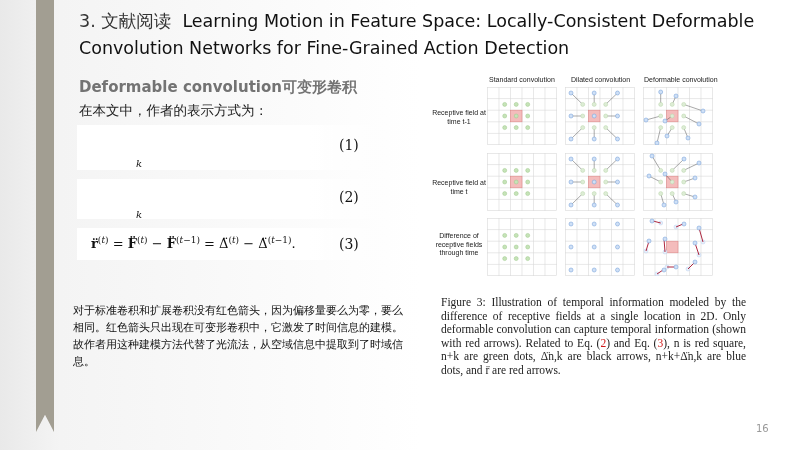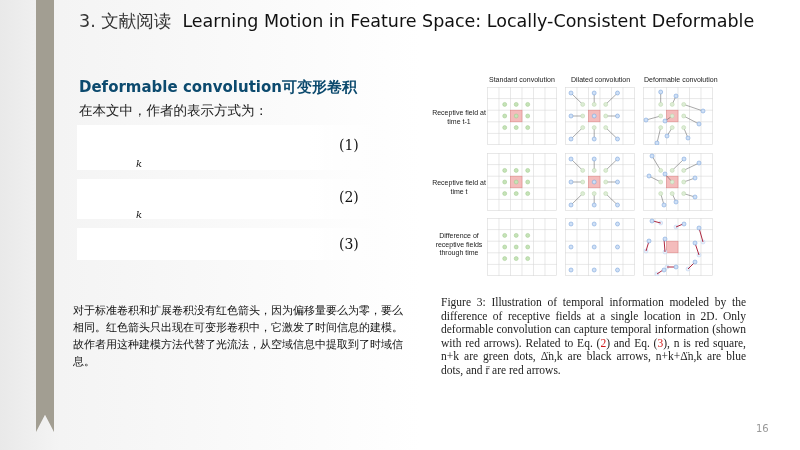--- a/index.html
+++ b/index.html
@@ -13,21 +13,21 @@
     background:#a29e92;
     clip-path: polygon(0 0, 100% 0, 100% 100%, 50% 96%, 0 100%);
     box-shadow: 2px 0 4px rgba(0,0,0,0.15);
   }
   .title {
     position:absolute; left:79px; top:8px; width:710px;
     font-family:"DejaVu Sans", sans-serif; font-weight:normal; font-size:17.5px; line-height:27px; color:#111;
   }
   .title .sec { color:#333; }
   .subhead {
-    position:absolute; left:79px; top:78px; font-size:15px; font-weight:bold; color:#0c4a6e;
+    position:absolute; left:79px; top:78px; font-size:15px; font-weight:bold; color:#737373;
   }
   .intro { position:absolute; left:79px; top:102px; font-size:13.5px; color:#222; }
   .eqbox {
     position:absolute; left:77px; width:330px;
     background: linear-gradient(90deg, #ffffff 0%, #ffffff 70%, rgba(255,255,255,0) 100%);
     font-family:"DejaVu Serif", serif; font-size:14px; color:#111;
   }
   .eqbox .expr { position:absolute; left:12px; top:12px; white-space:nowrap; }
   .eqbox .num { position:absolute; left:262px; top:12px; }
   .eqbox .sub { position:absolute; font-size:10px; font-style:italic; }
@@ -48,36 +48,40 @@
   .caption .ref { color:#d01818; }
   .pagenum { position:absolute; left:756px; top:423px; font-size:10px; color:#999; }
 </style>
 </head>
 <body>
 
 <div class="ribbon"></div>
 
 <div class="title">
   <span class="sec">3. 文献阅读</span>&nbsp;&nbsp;<span>Learning Motion in Feature Space: Locally-Consistent Deformable</span><br>
+  <span>Convolution Networks for Fine-Grained Action Detection</span>
 </div>
 
 <div class="subhead">Deformable convolution可变形卷积</div>
 <div class="intro">在本文中，作者的表示方式为：</div>
 
 <div class="eqbox" style="top:125px;height:45px;">
   <span class="sub" style="left:59px;top:33px;">k</span>
   <span class="num">(1)</span>
 </div>
 
 <div class="eqbox" style="top:179px;height:40px;">
   <span class="sub" style="left:59px;top:30px;">k</span>
   <span class="num" style="top:10px;">(2)</span>
 </div>
 
 <div class="eqbox" style="top:228px;height:32px;">
+  <div class="expr" style="top:7px;left:14px;font-size:13px;">
+    <span class="b">r̈</span><sup style="font-size:9px;">(<span class="i">t</span>)</sup> = <span class="b">F̈</span><sup style="font-size:9px;">(<span class="i">t</span>)</sup> − <span class="b">F̈</span><sup style="font-size:9px;">(<span class="i">t</span>−1)</sup> = Δ̈<sup style="font-size:9px;">(<span class="i">t</span>)</sup> − Δ̈<sup style="font-size:9px;">(<span class="i">t</span>−1)</sup>.
+  </div>
   <span class="num" style="top:8px;">(3)</span>
 </div>
 
 <div class="para">对于标准卷积和扩展卷积没有红色箭头，因为偏移量要么为零，要么相同。红色箭头只出现在可变形卷积中，它激发了时间信息的建模。故作者用这种建模方法代替了光流法，从空域信息中提取到了时域信息。</div>
 
 <div class="figure">
   <span class="colhead" style="left:54px;top:4px;">Standard convolution</span>
   <span class="colhead" style="left:136px;top:4px;">Dilated convolution</span>
   <span class="colhead" style="left:209px;top:4px;">Deformable convolution</span>
 

